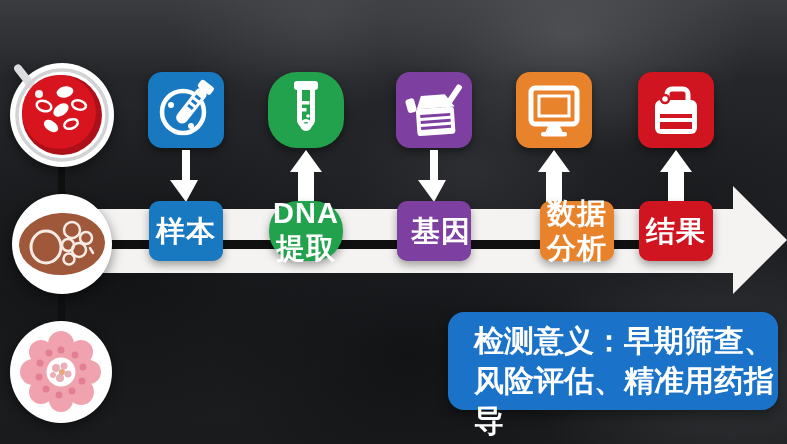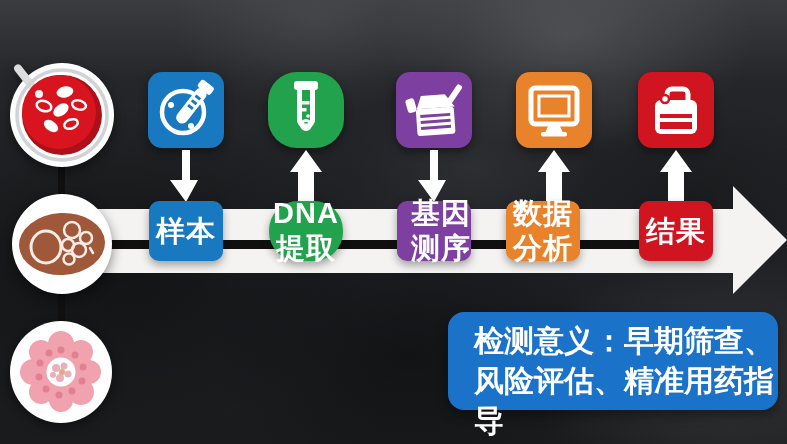--- a/index.html
+++ b/index.html
@@ -182,35 +182,34 @@
         <rect x="24" y="48" width="30" height="3" fill="#7d3fa0"></rect>
         <rect x="24" y="54" width="30" height="3" fill="#7d3fa0"></rect>
       </g>
     </svg>
   </div>
   <svg class="v-arrow" style="left:418px;" width="32" height="52">
     <path d="M12 0 h8 v30 h8 L16 52 L0 30 h12 z" fill="#ffffff"></path>
   </svg>
   <div class="label-badge c-purple" style="left:397px;">
     <span>基因</span>
-    <span>测序</span>
   </div>
 
   <div class="icon-badge c-orange" style="left:516px;">
     <svg width="76" height="76">
       <rect x="15" y="16" width="46" height="36" rx="4" fill="none" stroke="#ffffff" stroke-width="5"></rect>
       <rect x="23" y="24" width="30" height="20" fill="none" stroke="#ffffff" stroke-width="3"></rect>
       <polygon points="33,52 43,52 47,61 29,61" fill="#ffffff"></polygon>
       <rect x="25" y="60" width="26" height="4.5" rx="2" fill="#ffffff"></rect>
     </svg>
   </div>
   <svg class="v-arrow" style="left:538px;" width="32" height="52">
     <path d="M16 0 L32 22 h-8 v30 h-16 v-30 h-8 z" fill="#ffffff"></path>
   </svg>
-  <div class="label-badge c-orange" style="left:506px;text-align:right;">
+  <div class="label-badge c-orange" style="left:540px;text-align:right;">
     <span>数据</span>
     <span>分析</span>
   </div>
 
   <div class="icon-badge c-red" style="left:638px;">
     <svg width="76" height="76">
       <path d="M29 30 v-8 a5 5 0 0 1 5 -5 h11 a5 5 0 0 1 5 5 v8" fill="none" stroke="#ffffff" stroke-width="5"></path>
       <rect x="17" y="28" width="42" height="34" rx="6" fill="#ffffff"></rect>
       <rect x="22" y="42" width="32" height="4" fill="#d01420"></rect>
       <rect x="22" y="50" width="32" height="7" fill="#d01420"></rect>

